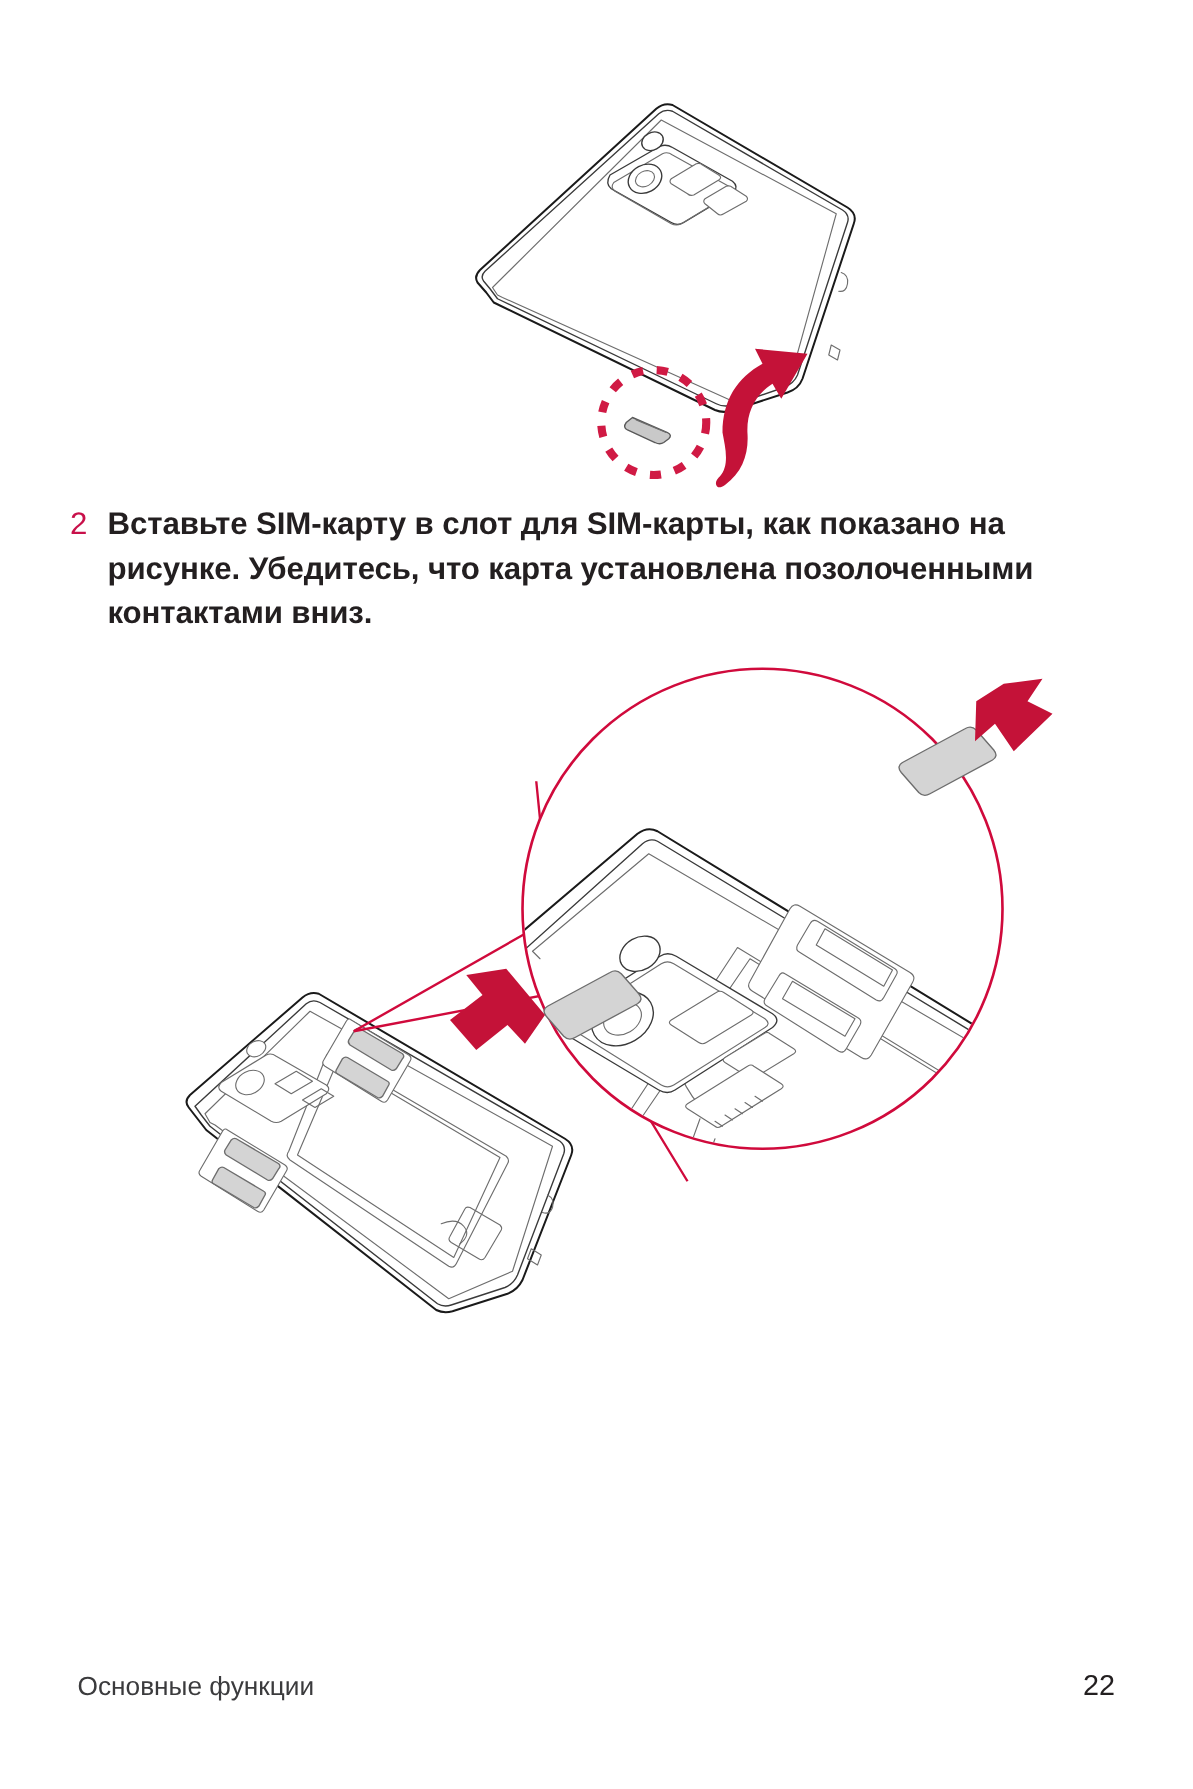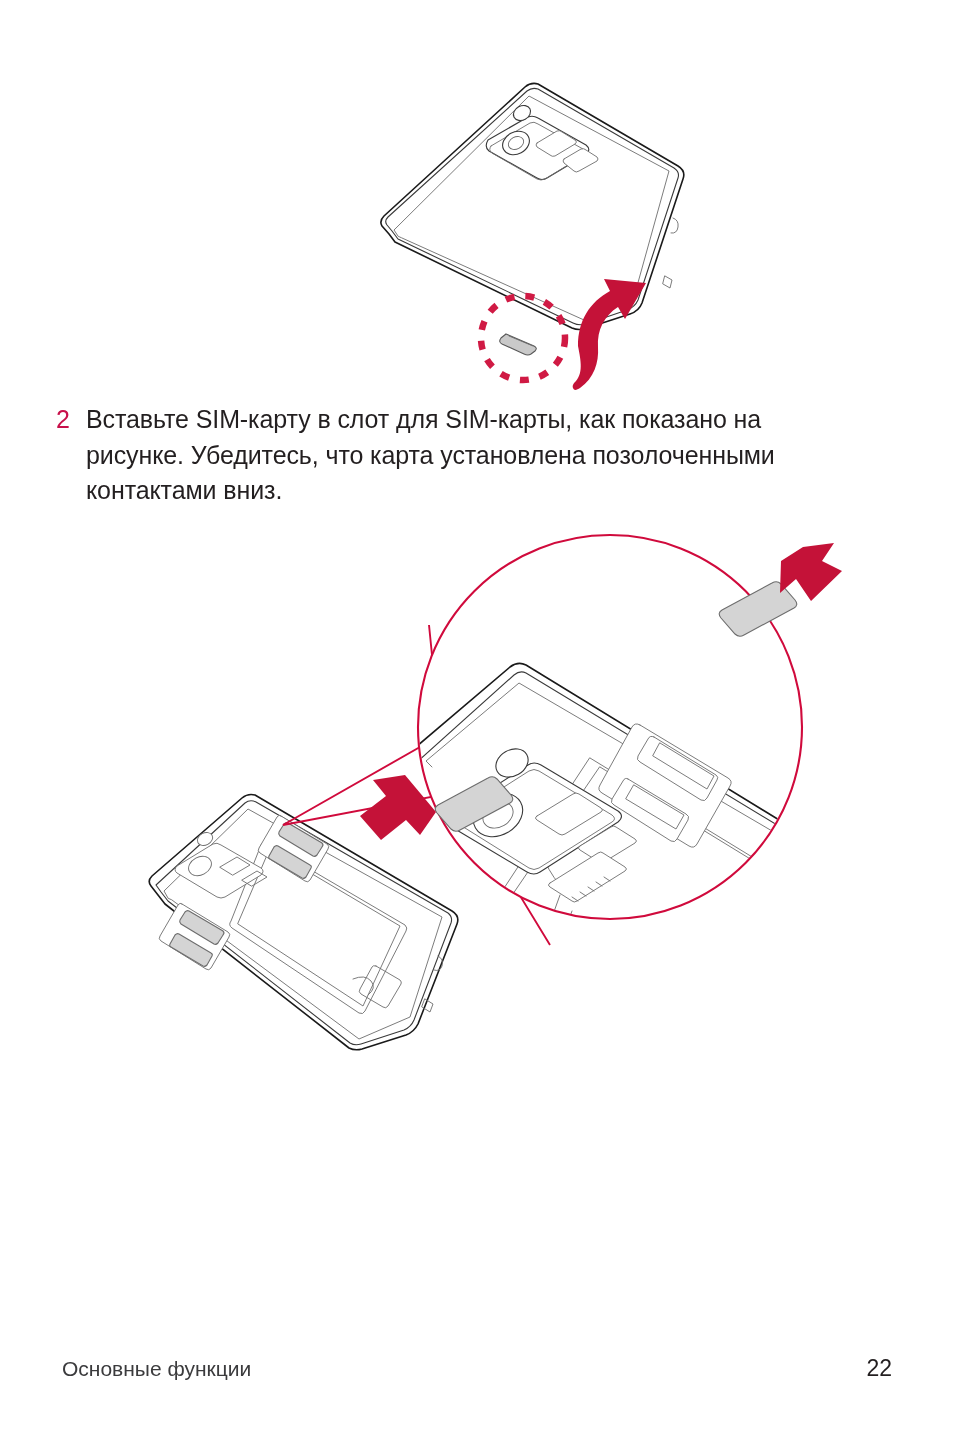--- a/index.html
+++ b/index.html
@@ -49,41 +49,40 @@
     flex: 0 0 30px;
     font-family: "Liberation Sans", sans-serif;
   }
   .step-body {
     flex: 1 1 auto;
     font-size: 25px;
     line-height: 35.5px;
     color: #231f20;
     letter-spacing: -0.1px;
   }
-  .step-body p { margin: 0; }
+  .step-body p { margin: 0; font-weight: bold; }
 
   
   .fig-bottom {
     position: absolute;
     left: 120px;
     top: 515px;
     width: 720px;
     height: 570px;
   }
 
   
   .footer {
     position: absolute;
     left: 62px;
     right: 62px;
     top: 1335px;
     display: flex;
     align-items: baseline;
     justify-content: space-between;
-    margin-top: 20px;
   }
   .footer-section {
     font-size: 21px;
     color: #3b3b3d;
   }
   .footer-page {
     font-size: 23px;
     color: #231f20;
   }
 

